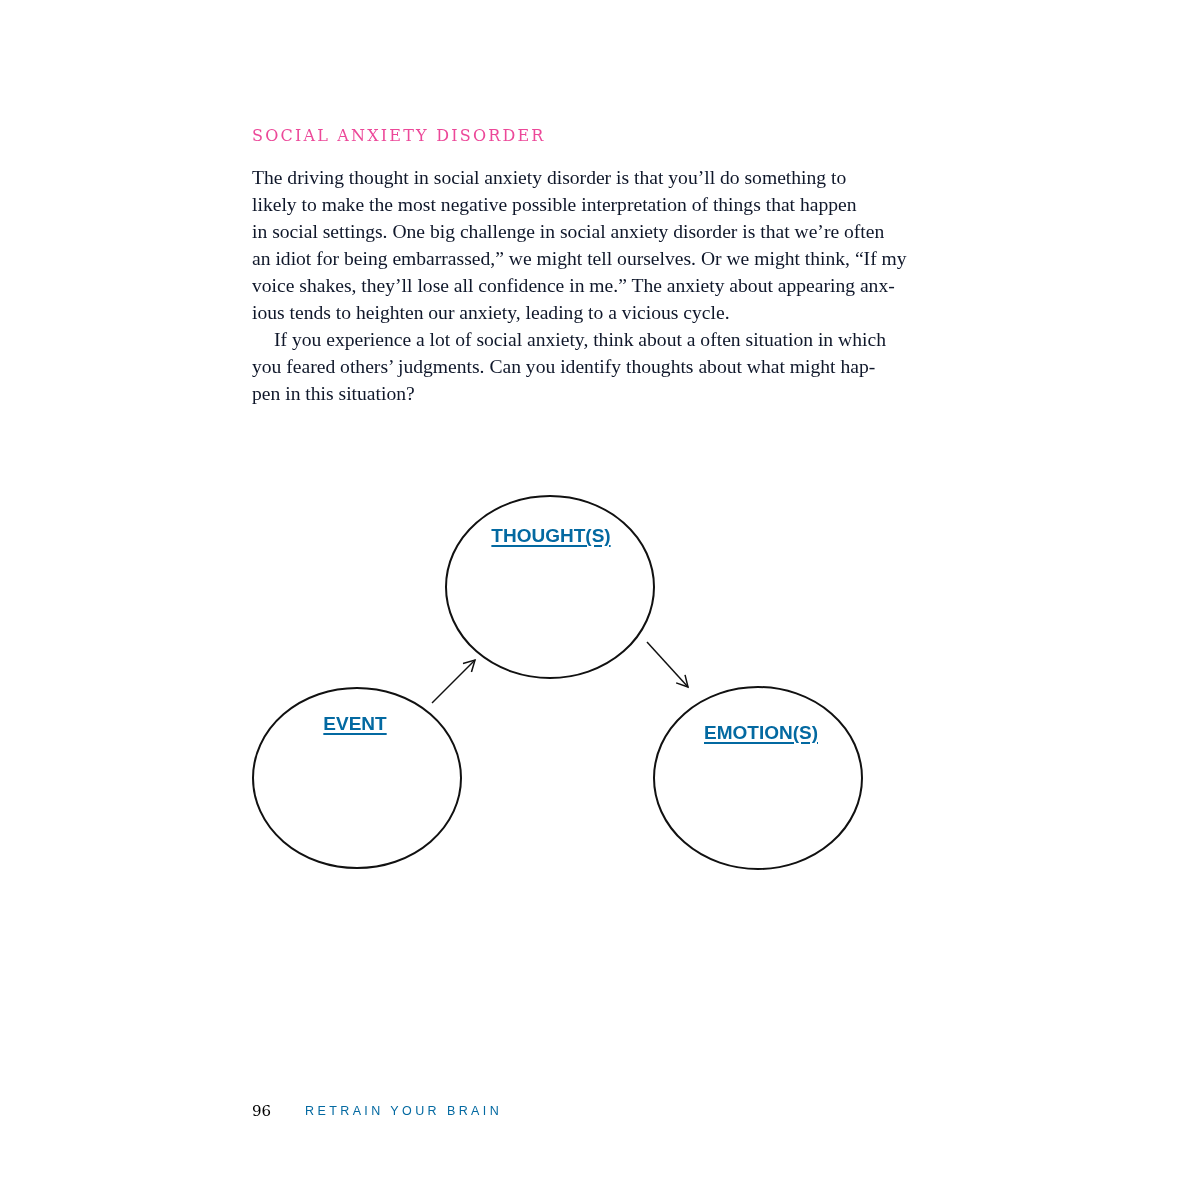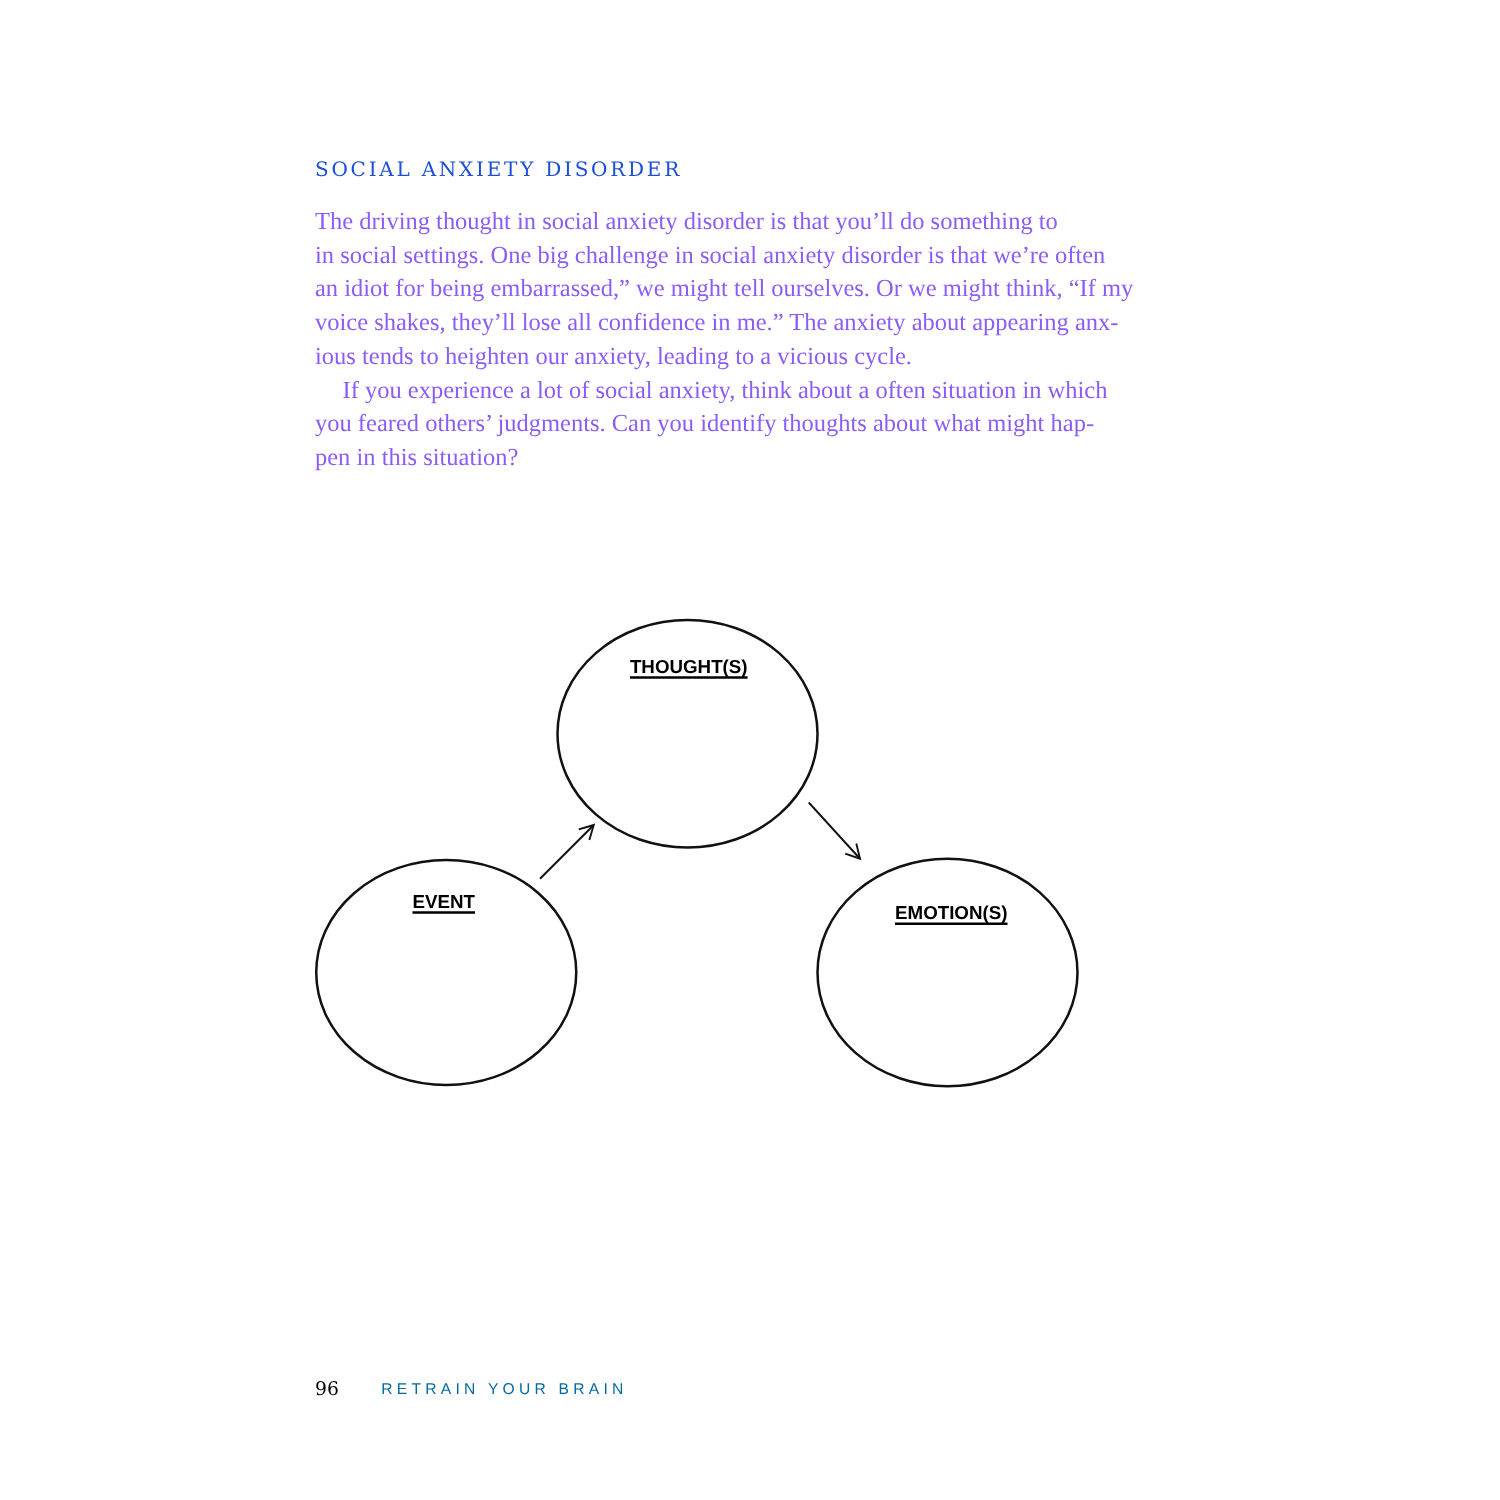--- a/index.html
+++ b/index.html
@@ -1,48 +1,49 @@
 <!DOCTYPE html>
 <html><head>
   <meta charset="utf-8">
   <style>
     html, body { margin: 0; padding: 0; background: #ffffff; }
     body { width: 1200px; height: 1200px; position: relative; overflow: hidden; }
     .page { position: absolute; left: 0; top: 0; width: 1200px; height: 1200px; background: #fff; }
     .section-heading {
       position: absolute; left: 252px; top: 126px;
       font-family: "DejaVu Serif", serif; font-size: 16px; letter-spacing: 2.2px;
-      color: #1d4ed8; margin: 0; font-weight: normal;
+      color: #ec4899; margin: 0; font-weight: normal;
     }
     .body-text {
       position: absolute; left: 252px; top: 164px; width: 690px;
       font-family: "Liberation Serif", serif; font-size: 19.6px; line-height: 27px;
-      color: #8b5cf6;
+      color: #0f172a;
     }
     .body-text .line { display: block; white-space: nowrap; }
     .body-text .indent { padding-left: 22px; }
     .diagram { position: absolute; left: 0; top: 0; width: 1200px; height: 1200px; }
     .node-label {
-      position: absolute; font-family: "Liberation Sans", sans-serif; font-size: 15px;
-      font-weight: bold; color: #000000; text-decoration: underline;
+      position: absolute; font-family: "Liberation Sans", sans-serif; font-size: 19px;
+      font-weight: bold; color: #0369a1; text-decoration: underline;
       text-decoration-thickness: 1.5px; text-underline-offset: 3px; white-space: nowrap;
       transform: translateX(-50%);
       text-align: center;
     }
     .footer-page { position: absolute; left: 252px; top: 1102px; font-family: "DejaVu Serif", serif; font-size: 15px; color: #000000; }
     .footer-title { position: absolute; left: 305px; top: 1104px; font-family: "Liberation Sans", sans-serif; font-size: 12.5px; letter-spacing: 3.4px; color: #0369a1; }
   </style>
 </head>
 <body>
 
 <div class="page">
   <h2 class="section-heading">SOCIAL ANXIETY DISORDER</h2>
 
   <div class="body-text">
     <span class="line">The driving thought in social anxiety disorder is that you’ll do something to</span>
+    <span class="line">likely to make the most negative possible interpretation of things that happen</span>
     <span class="line">in social settings. One big challenge in social anxiety disorder is that we’re often</span>
     <span class="line">an idiot for being embarrassed,” we might tell ourselves. Or we might think, “If my</span>
     <span class="line">voice shakes, they’ll lose all confidence in me.” The anxiety about appearing anx-</span>
     <span class="line">ious tends to heighten our anxiety, leading to a vicious cycle.</span>
     <span class="line indent">If you experience a lot of social anxiety, think about a often situation in which</span>
     <span class="line">you feared others’ judgments. Can you identify thoughts about what might hap-</span>
     <span class="line">pen in this situation?</span>
   </div>
 
   <div class="diagram">

